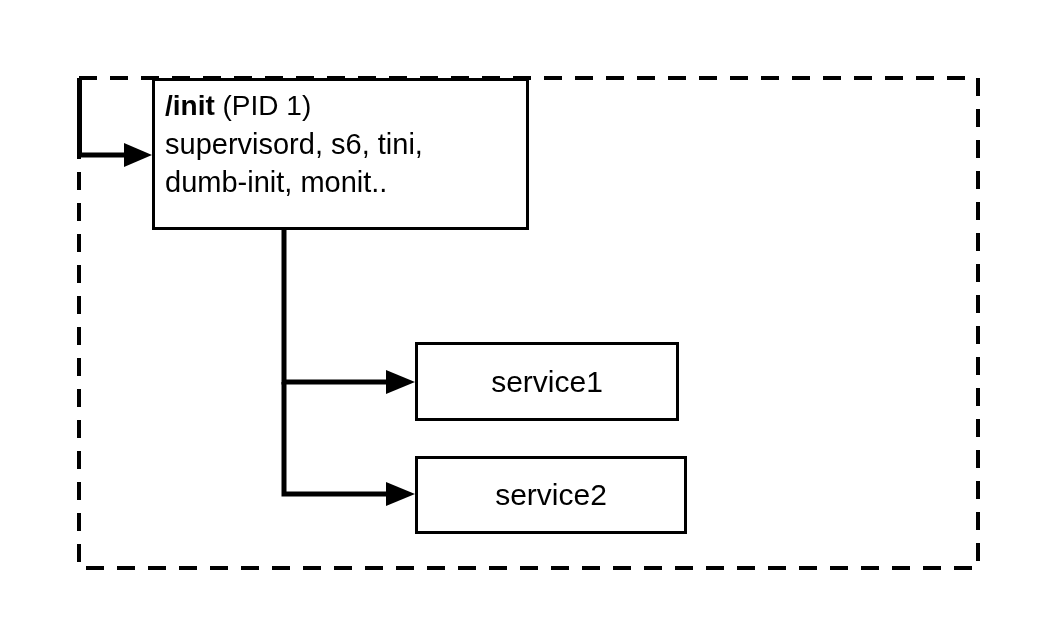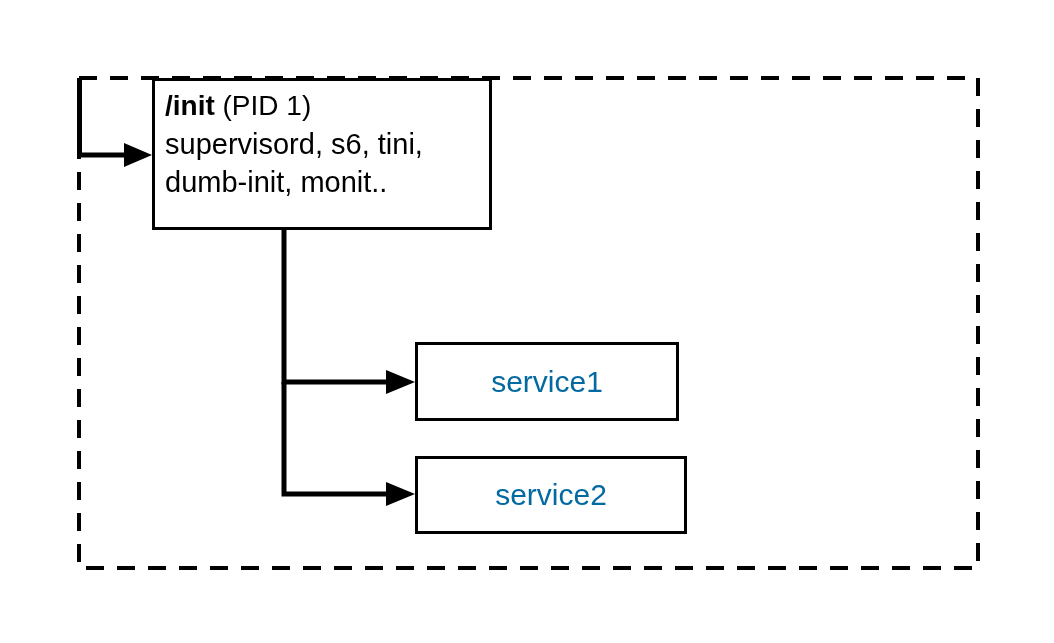--- a/index.html
+++ b/index.html
@@ -63,21 +63,21 @@
     font-size: 29px;
     white-space: nowrap;
   }
   .svc-label {
     position: absolute;
     left: 0;
     right: 0;
     top: 50%;
     transform: translateY(-50%);
     text-align: center;
-    color: #0369a1;
+    color: #000000;
     font-size: 30px;
     font-family: "Liberation Sans", sans-serif;
     white-space: nowrap;
   }
 </style>
 </head>
 <body>
 
 <div id="canvas">
 
@@ -95,21 +95,21 @@
       <polygon points="386,370 415,382 386,394" fill="#000000"></polygon>
     </g>
 
     <g>
       <path d="M 284 382 L 284 494 L 394 494" fill="none" stroke="#000000" stroke-width="5" stroke-linecap="butt"></path>
       <polygon points="386,482 415,494 386,506" fill="#000000"></polygon>
     </g>
   </svg>
 
 
-  <div class="node-box" style="left:152px; top:78px; width:340px; height:152px;">
+  <div class="node-box" style="left:152px; top:78px; width:377px; height:152px;">
     <div class="init-text">
       <span class="init-line1"><span class="init-name">/init</span><span> </span><span class="init-pid">(PID 1)</span></span>
       <span class="init-line2">supervisord, s6, tini,</span>
       <span class="init-line3">dumb-init, monit..</span>
     </div>
   </div>
 
   <div class="node-box" style="left:415px; top:342px; width:264px; height:79px;">
     <div class="svc-label">service1</div>
   </div>

